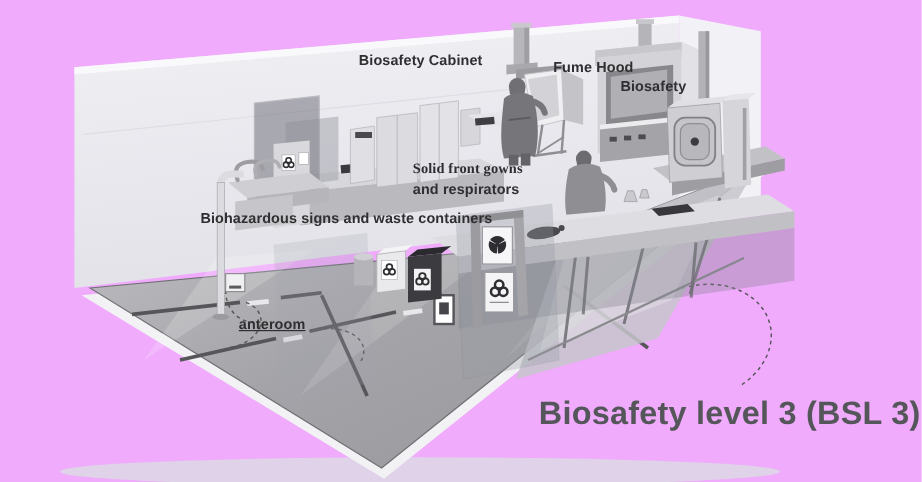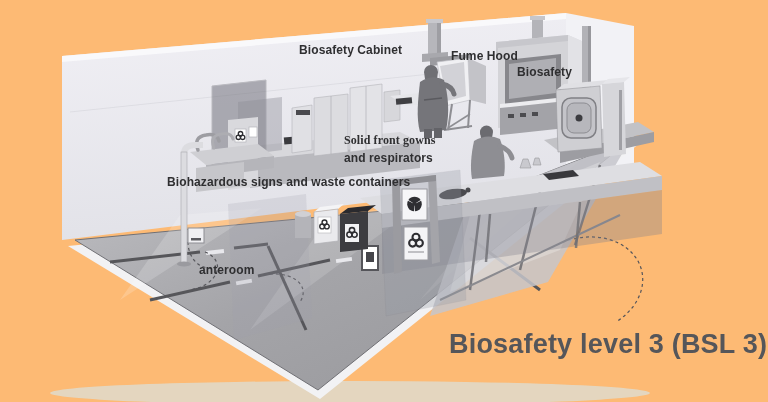--- a/index.html
+++ b/index.html
@@ -1,17 +1,17 @@
 <!DOCTYPE html>
 <html><head>
 <meta charset="utf-8">
 <style>
   html,body{margin:0;padding:0;}
   body{font-family:"Liberation Sans",sans-serif;}
-  .stage{position:relative;width:768px;height:402px;background:#fdba74;overflow:hidden;}
+  .stage{position:relative;width:768px;height:402px;background:#f0abfc;overflow:hidden;}
   .stage svg{position:absolute;left:0;top:0;}
   .lbl{position:absolute;font-family:"Liberation Sans",sans-serif;font-weight:700;
        color:#2f2f31;font-size:12px;line-height:1;white-space:nowrap;letter-spacing:.1px;}
   .title{position:absolute;font-family:"Liberation Sans",sans-serif;font-weight:700;
          color:#55565a;font-size:27px;line-height:1;white-space:nowrap;letter-spacing:.2px;text-align:right;}
 </style>
 </head>
 <body>
 
 <div class="stage">
@@ -229,21 +229,21 @@
     <polygon points="196,168 244,162 244,186 196,192" fill="#c6c6ca"></polygon>
     <path d="M184,154 q0,-9 11,-9 h8" stroke="#dcdce0" stroke-width="6" fill="none"></path>
     <rect x="181" y="152" width="6" height="112" fill="#dcdce0" stroke="#a8a8ad" stroke-width="0.6"></rect>
     <ellipse cx="184" cy="264" rx="7" ry="2.5" fill="#9a9a9f"></ellipse>
     <rect x="188" y="228" width="16" height="15" fill="#f0f0f3" stroke="#8e8e93" stroke-width="1"></rect>
     <rect x="191" y="238" width="10" height="2.5" fill="#5a5a5f"></rect>
   </g>
 </svg>
 
 <div class="lbl" style="left:299px;top:44px;">Biosafety Cabinet</div>
-<div class="lbl" style="left:451px;top:50px;">Fume Hood</div>
+<div class="lbl" style="left:461px;top:50px;">Fume Hood</div>
 <div class="lbl" style="left:517px;top:66px;">Biosafety</div>
 <div class="lbl" style="left:344px;top:134px;font-family:Liberation Serif, serif;">Solid front gowns</div>
 <div class="lbl" style="left:344px;top:152px;">and respirators</div>
 <div class="lbl" style="left:167px;top:176px;text-align:center;">Biohazardous signs and waste containers</div>
-<div class="lbl" style="left:199px;top:264px;">anteroom</div>
+<div class="lbl" style="left:199px;top:264px;text-decoration:underline;">anteroom</div>
 <div class="title" style="left:449px;top:331px;">Biosafety level 3 (BSL 3)</div>
 
 </div>
 
 </body></html>

